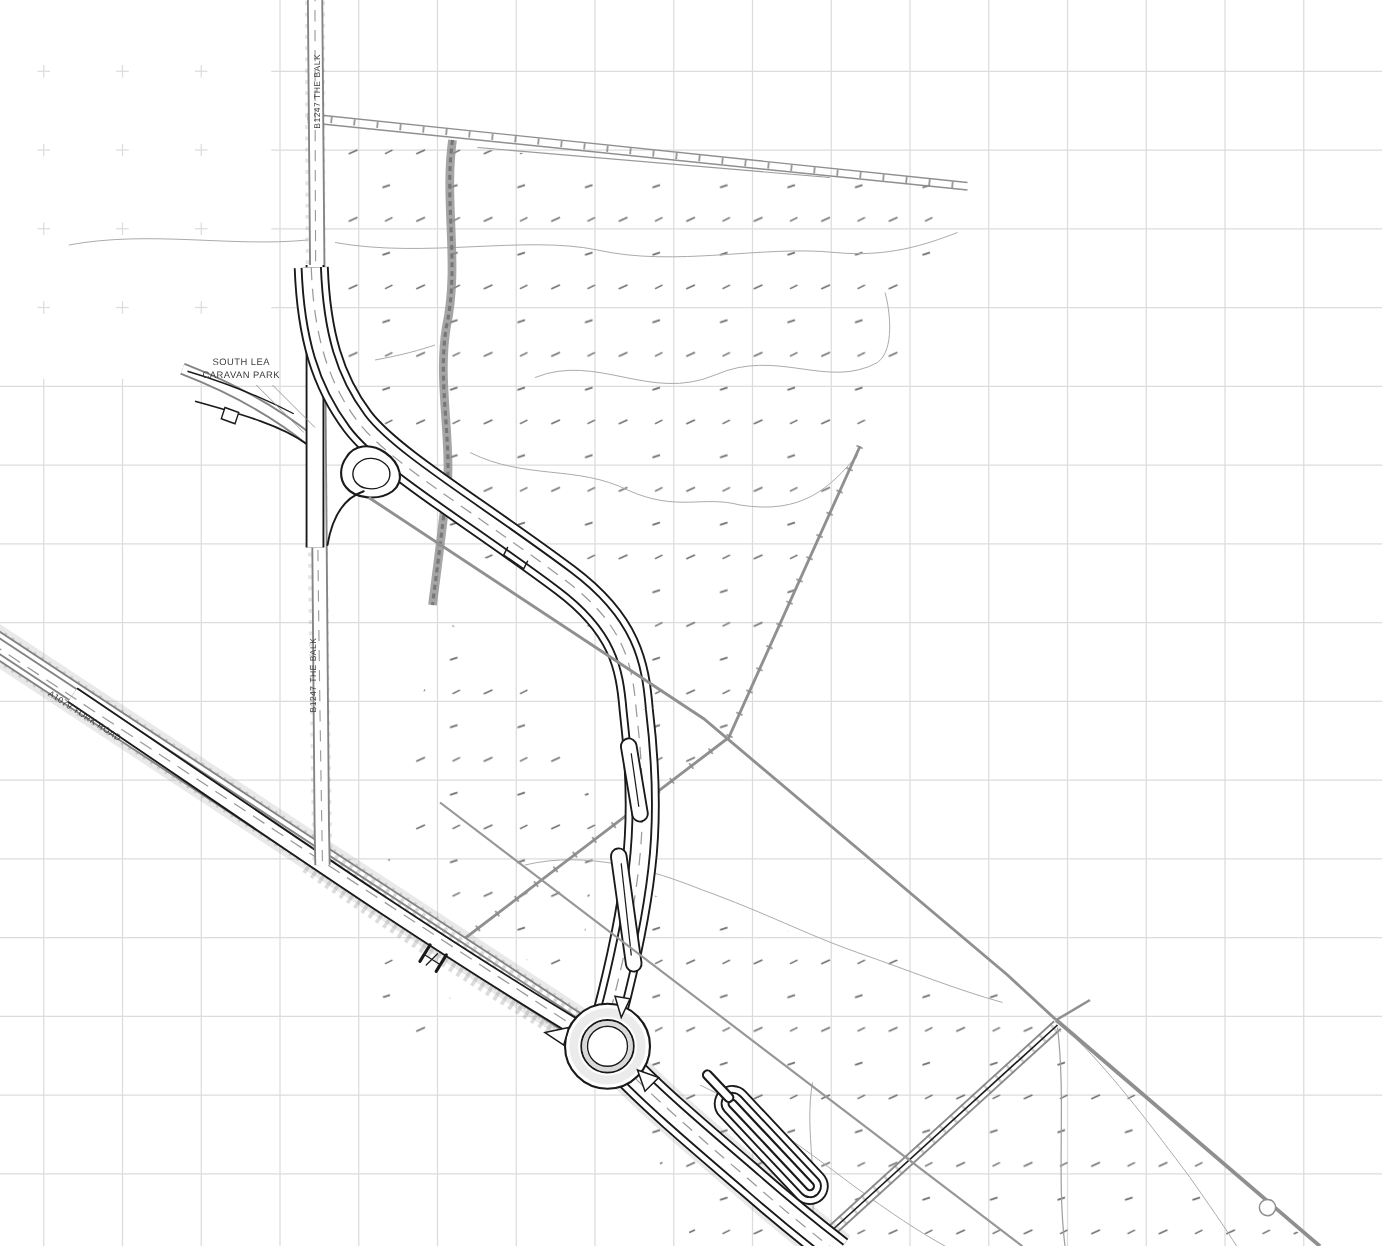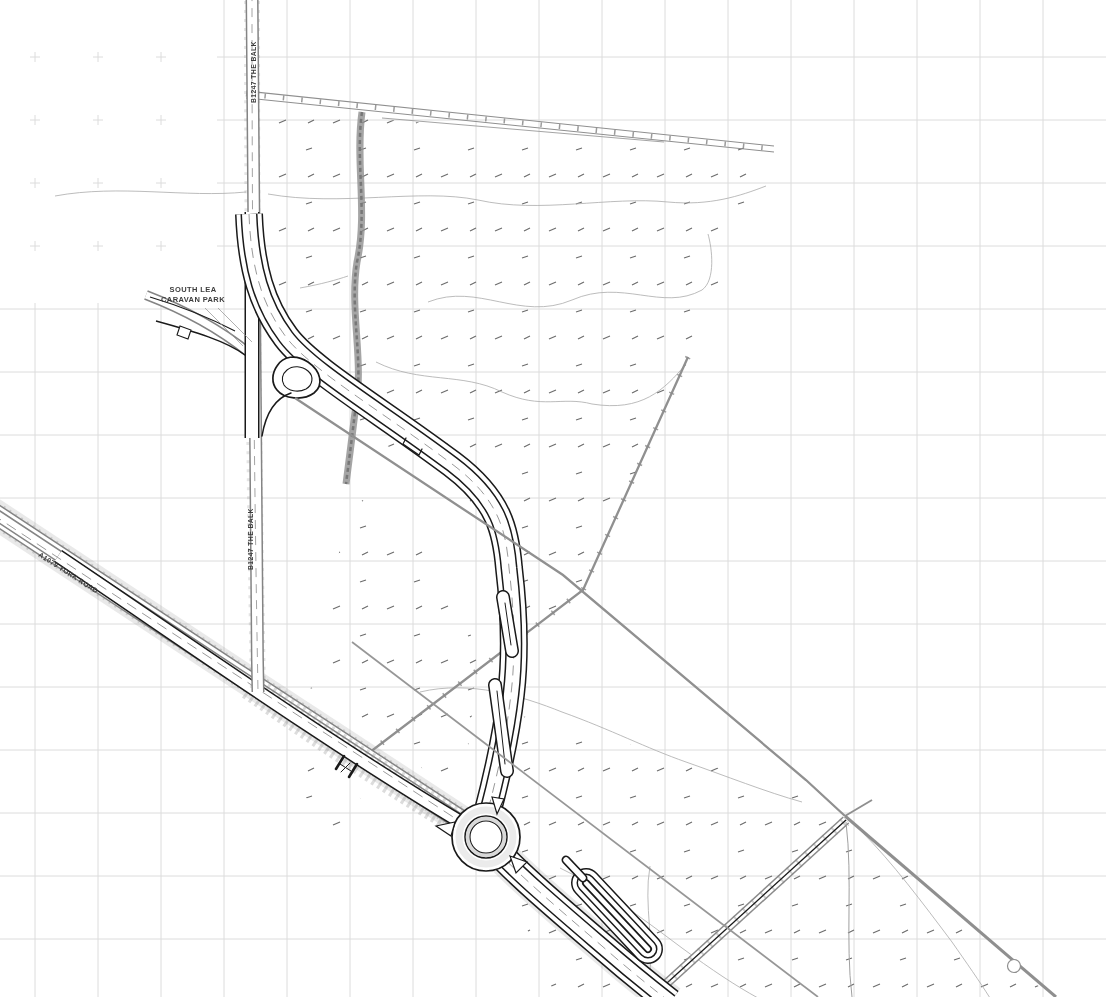--- a/index.html
+++ b/index.html
@@ -1,17 +1,17 @@
 <!DOCTYPE html>
 <html style="--bg: #ffffff; --txt: #3c3c3c;"><head>
 <meta charset="utf-8">
 <style>
   html,body{margin:0;padding:0;background:#fff;}
   .sheet{position:relative;width:1106px;height:997px;background:var(--bg,#fff);overflow:hidden;
-         font-family:"Liberation Sans", sans-serif;font-weight:bold;}
+         font-family:"Liberation Sans", sans-serif;}
   svg{display:block}
   text{fill:var(--txt,#3c3c3c);font-family:"Liberation Sans", sans-serif;letter-spacing:.4px;}
   .lbl{font-size:7.5px;}
   .lblv{font-size:6.8px;}
 </style>
 </head>
 <body>
 
 <main class="sheet">
 <svg width="1106" height="997" viewBox="0 0 1106 997">

